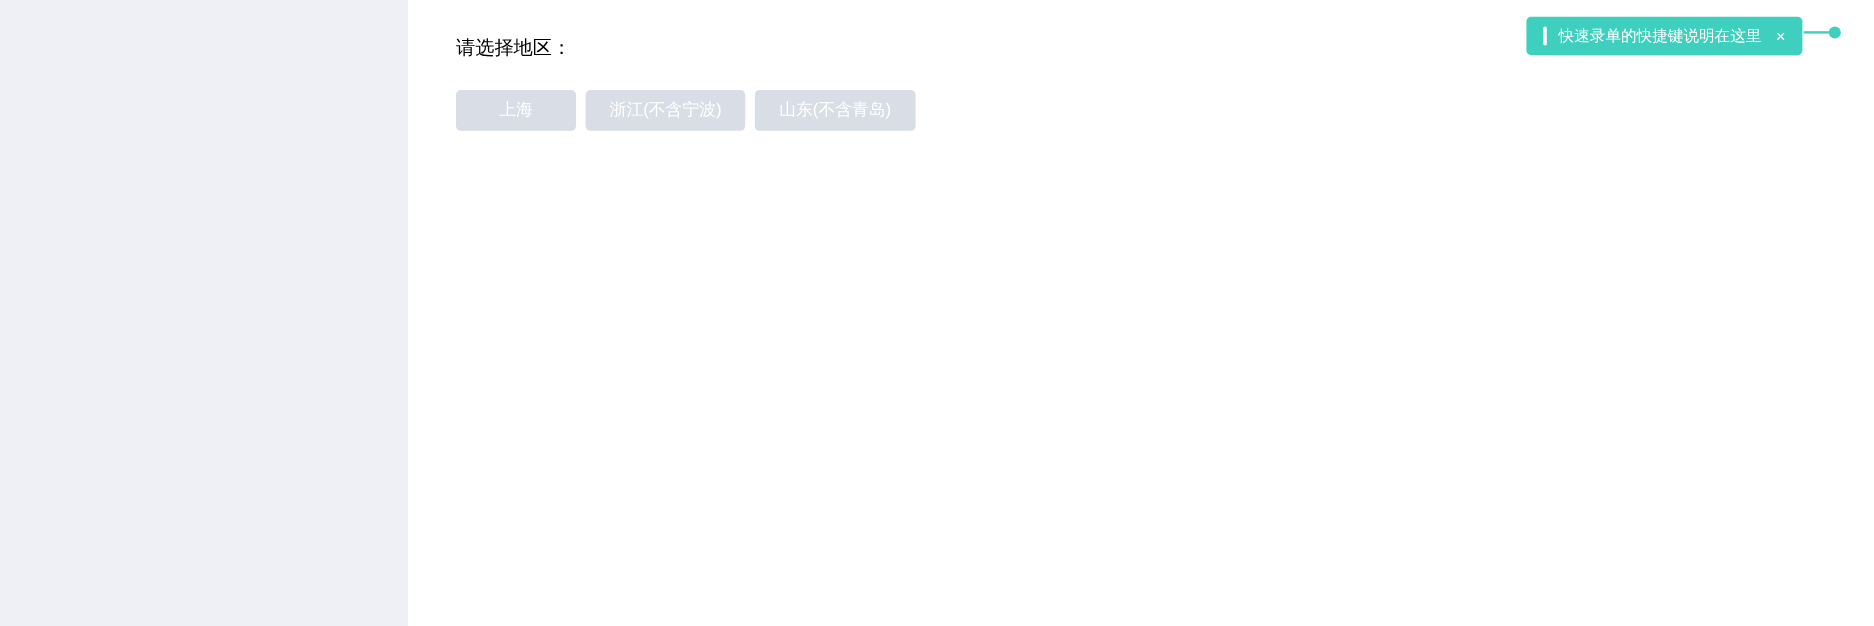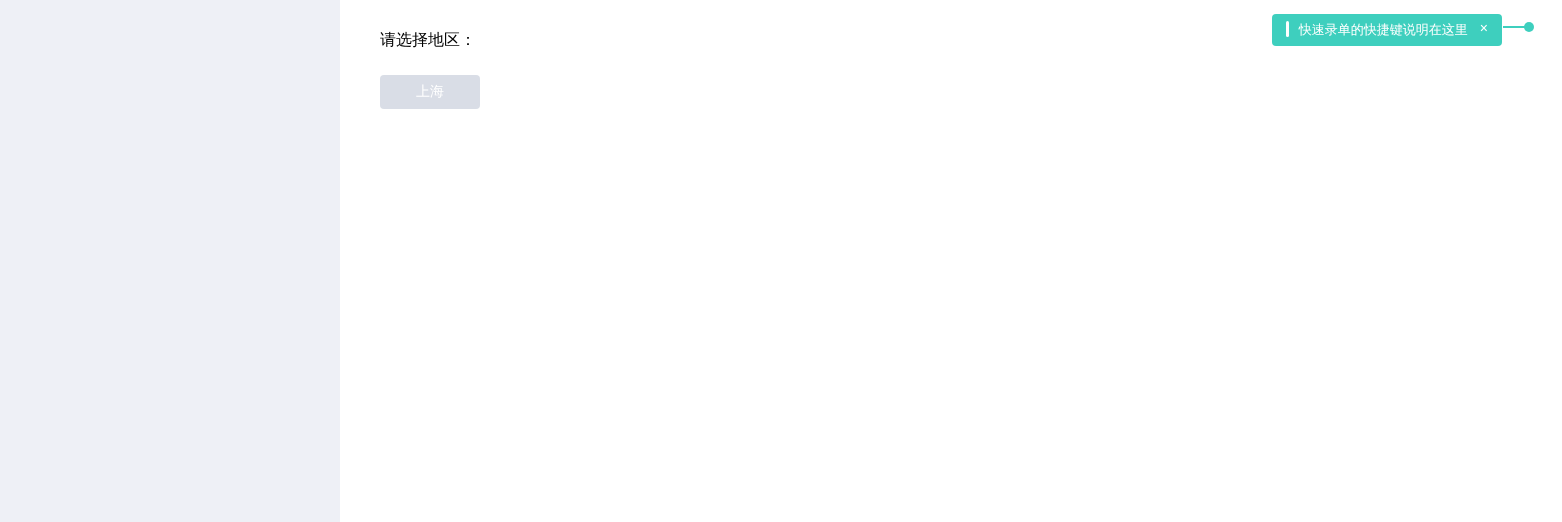--- a/index.html
+++ b/index.html
@@ -66,21 +66,21 @@
     .tooltip-banner {
       position: absolute;
       top: 14px;
       right: 60px;
       background: #3ecfbe;
       color: #ffffff;
       font-size: 13px;
       padding: 7px 14px;
       border-radius: 4px;
       display: flex;
-      align-items: flex-start;
+      align-items: center;
       gap: 8px;
       white-space: nowrap;
     }
 
     .tooltip-banner::before {
       content: '';
       display: inline-block;
       width: 3px;
       height: 16px;
       background: #ffffff;
@@ -119,20 +119,22 @@
 <body>
 
 <div class="left-sidebar"></div>
 
 <div class="main-content">
   <div class="page-title">请选择地区：</div>
 
   <div class="region-buttons">
 
   <button class="region-btn">上海</button>
+      <button class="region-btn">浙江(不含宁波)</button>
+      <button class="region-btn">山东(不含青岛)</button>
     </div>
 </div>
 
 <div class="tooltip-banner">
   <span>快速录单的快捷键说明在这里</span>
   <span class="tooltip-close">×</span>
 </div>
 <div class="tooltip-line"></div>
 <div class="tooltip-dot"></div>
 

